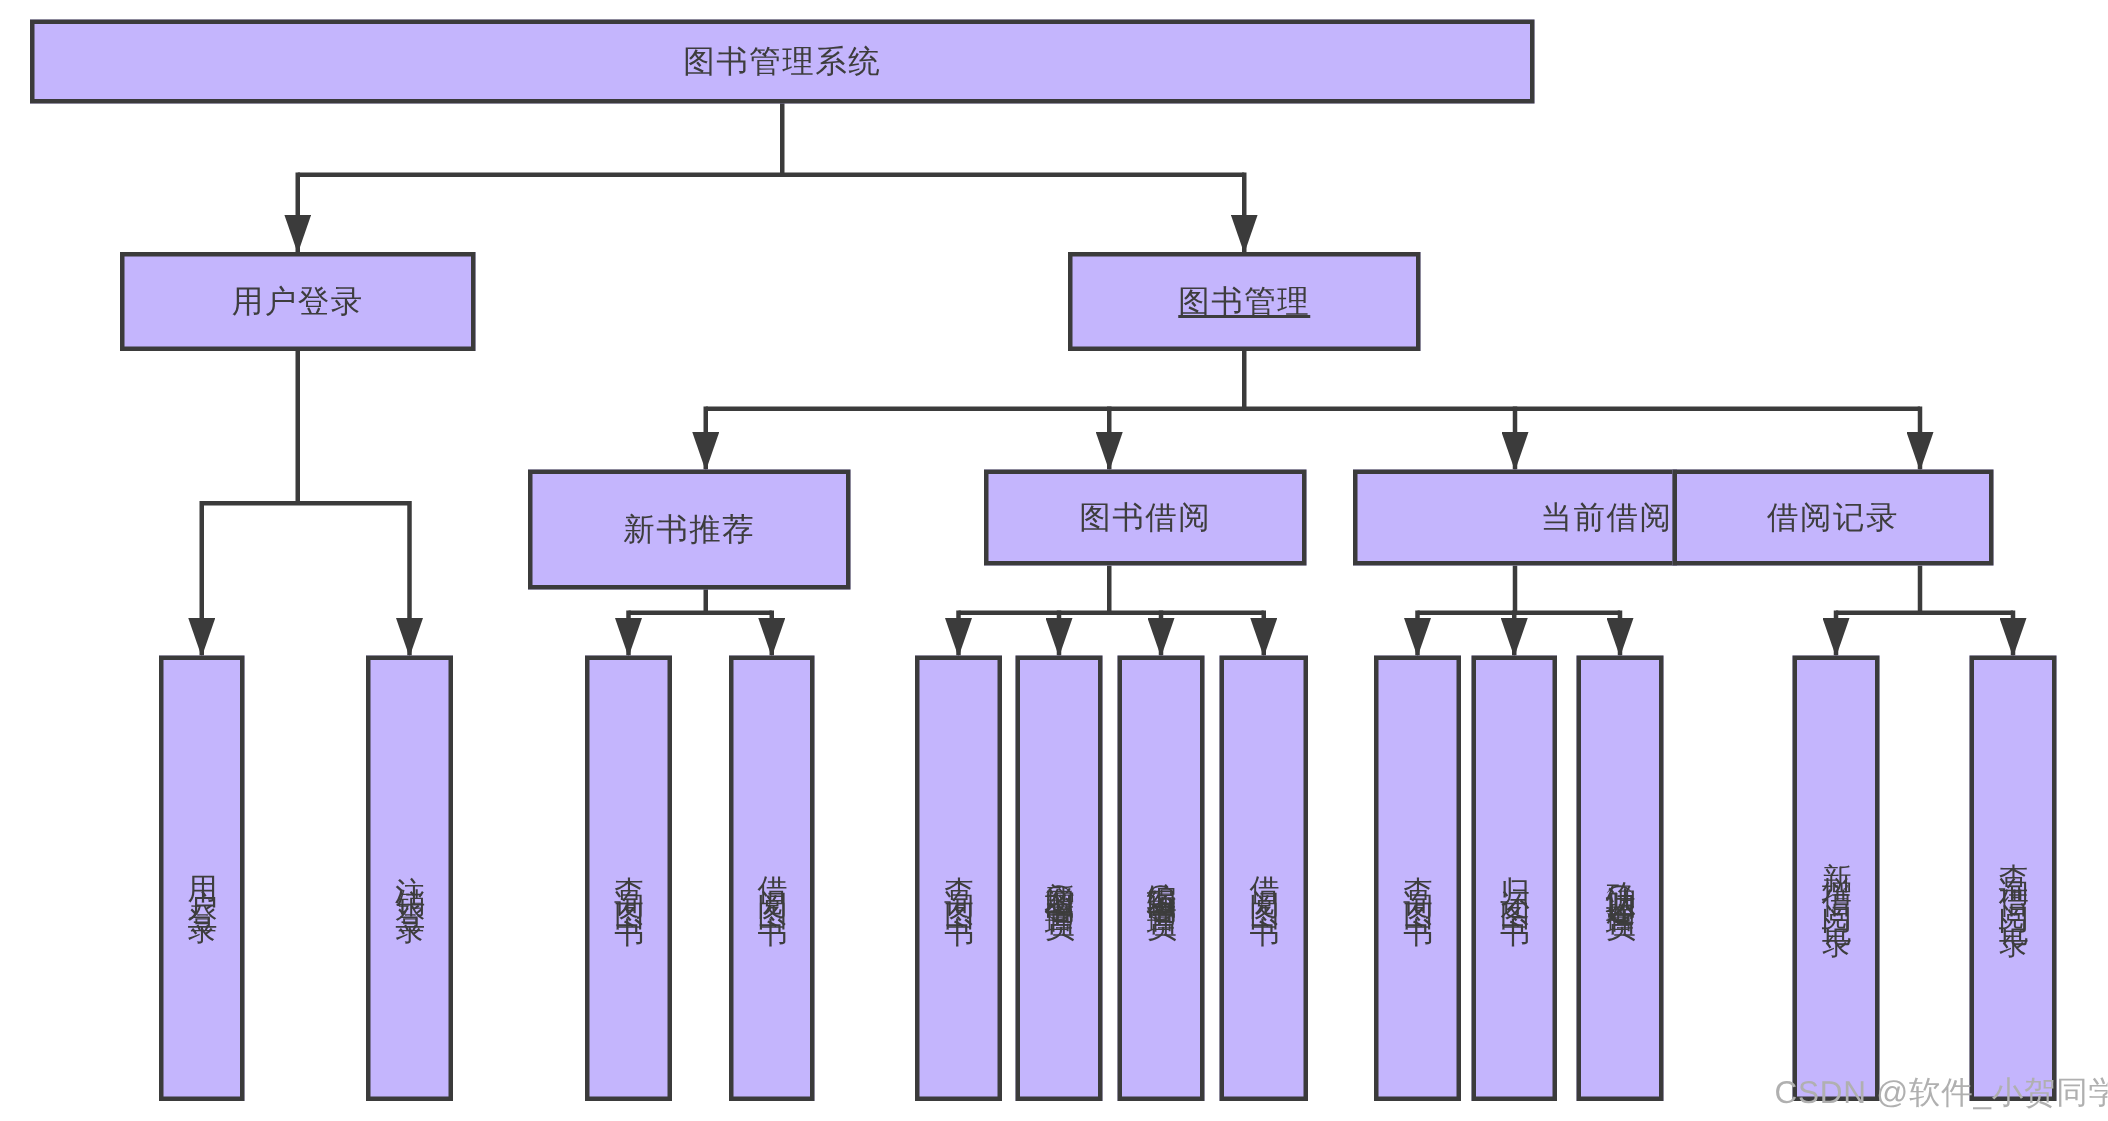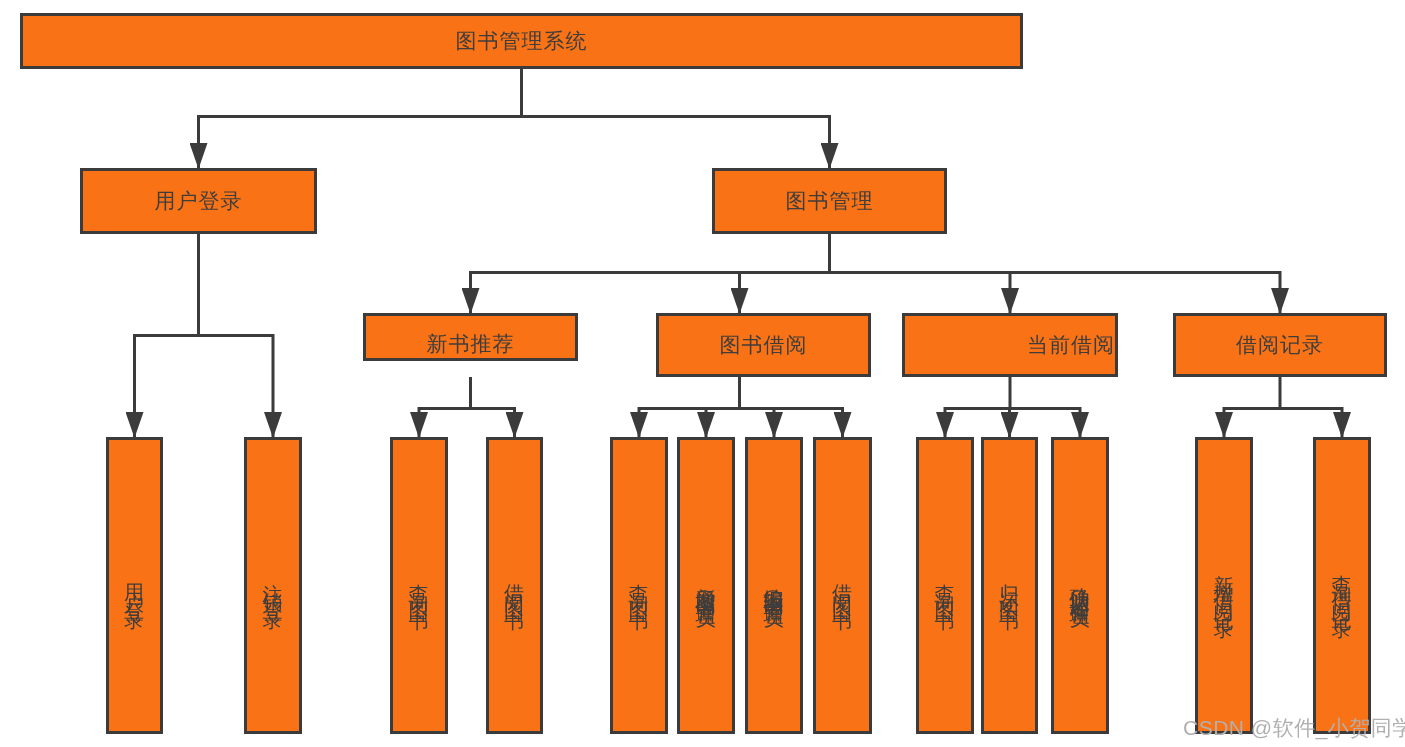--- a/index.html
+++ b/index.html
@@ -18,21 +18,21 @@
   #connectors {
     position: absolute;
     left: 0;
     top: 0;
     z-index: 0;
   }
   .node {
     position: absolute;
     box-sizing: border-box;
     border: 3px solid #3b3b3b;
-    background: #f97316;
+    background: #c4b5fd;
     display: flex;
     align-items: center;
     justify-content: center;
     z-index: 1;
   }
   .node .lbl {
     font-size: 21px;
     letter-spacing: 1px;
     color: #3d3d3d;
     white-space: nowrap;
@@ -105,34 +105,34 @@
   </g>
 </svg>
 
 <div class="node" style="left:20px; top:13px; width:1003px; height:56px;">
   <span class="lbl">图书管理系统</span>
 </div>
 
 <div class="node" style="left:80px; top:168px; width:237px; height:66px;">
   <span class="lbl">用户登录</span>
 </div>
-<div class="node" style="left:712px; top:168px; width:235px; height:66px;">
+<div class="node" style="left:712px; top:168px; width:235px; height:66px;text-decoration:underline;">
   <span class="lbl">图书管理</span>
 </div>
 
-<div class="node" style="left:363px; top:313px; width:215px; height:48px;align-items:flex-end;">
+<div class="node" style="left:352px; top:313px; width:215px; height:80px;">
   <span class="lbl">新书推荐</span>
 </div>
 <div class="node" style="left:632px; top:313px; width:215px; height:64px;margin-left:24px;">
   <span class="lbl">图书借阅</span>
 </div>
 <div class="node" style="left:902px; top:313px; width:216px; height:64px;justify-content:flex-end;">
   <span class="lbl">当前借阅</span>
 </div>
-<div class="node" style="left:1173px; top:313px; width:214px; height:64px;">
+<div class="node" style="left:1115px; top:313px; width:214px; height:64px;">
   <span class="lbl">借阅记录</span>
 </div>
 
 <div class="node leaf" style="left:106px; top:437px; width:57px; height:297px;">
   <span class="lbl">用户登录</span>
 </div>
 <div class="node leaf" style="left:244px; top:437px; width:58px; height:297px;">
   <span class="lbl">注销登录</span>
 </div>
 <div class="node leaf" style="left:390px; top:437px; width:58px; height:297px;">

